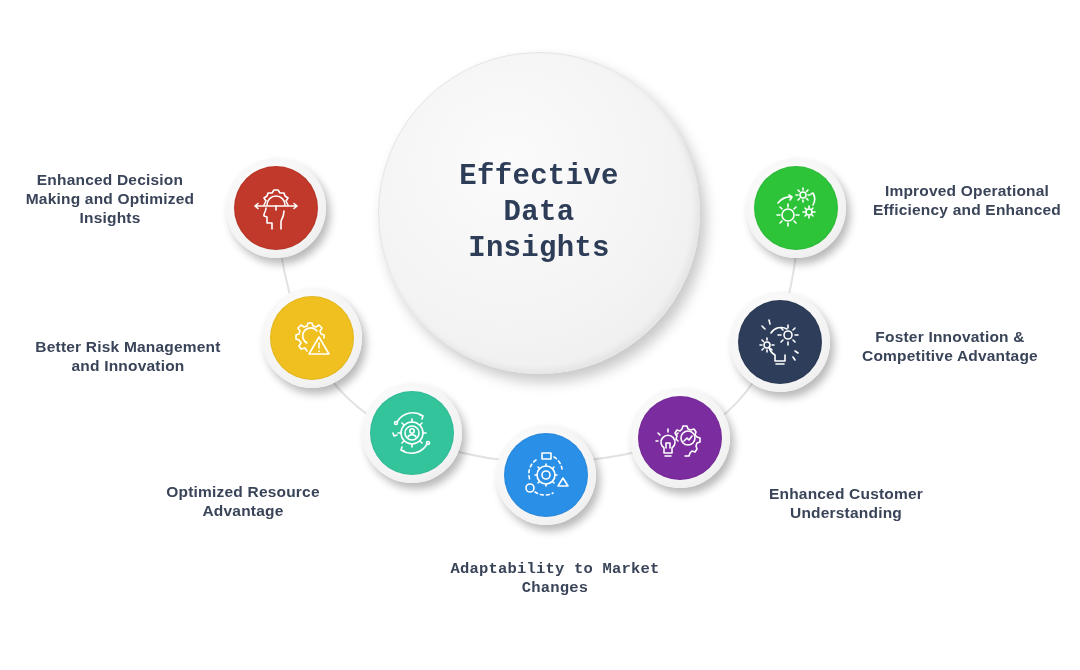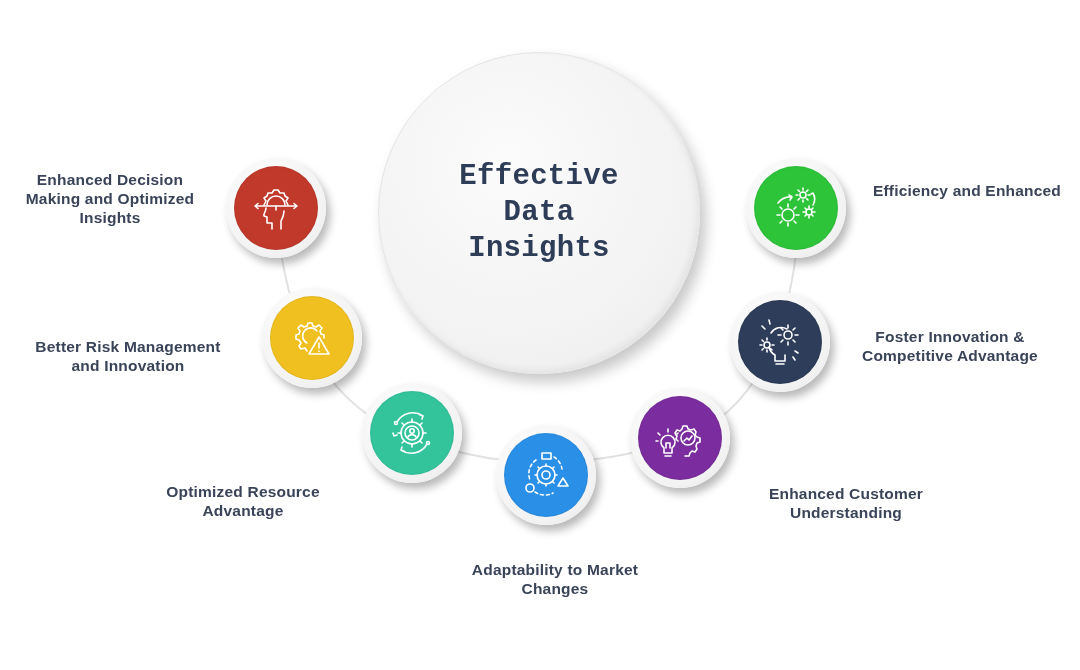--- a/index.html
+++ b/index.html
@@ -111,21 +111,21 @@
       <path d="M35 9 a17 17 0 0 1 8 12" stroke-dasharray="3 3"></path>
       <path d="M16 44 a17 17 0 0 0 18 1" stroke-dasharray="3 3"></path>
       <circle cx="27" cy="27" r="9"></circle>
       <circle cx="27" cy="27" r="4"></circle>
       <path d="M27 16 v2 M27 36 v2 M16 27 h2 M36 27 h2 M19 19 l1.5 1.5 M33.5 33.5 l1.5 1.5 M19 35 l1.5 -1.5 M33.5 20.5 l1.5 -1.5"></path>
       <path d="M39 38 l5 -8 l5 8 z"></path>
       <circle cx="11" cy="40" r="4"></circle>
     </svg>
   </div>
 </div>
-<div class="label" style="left:445px; top:560px; width:220px;">
+<div class="label" style="left:445px; top:560px; width:220px;font-family:Liberation Mono, monospace;">
   <div>Adaptability to Market</div>
   <div>Changes</div>
 </div>
 
 <div class="node" style="left:630px; top:388px;">
   <div class="node-inner" style="background:#7b2c9e;">
     <svg viewBox="0 0 54 54" fill="none" stroke="#fff" stroke-width="1.6" stroke-linecap="round" stroke-linejoin="round">
       <path d="M11 37 a7 7 0 1 1 8 0 v5 h-8 z"></path>
       <path d="M12 45 h6"></path>
       <path d="M13 37 v-5 h4 v5"></path>
@@ -168,14 +168,15 @@
       <circle cx="34" cy="14" r="3"></circle>
       <path d="M34 7 v2 M34 19 v2 M27 14 h2 M39 14 h2 M29 9 l1.5 1.5 M37.5 17.5 l1.5 1.5 M29 19 l1.5 -1.5 M37.5 10.5 l1.5 -1.5"></path>
       <circle cx="40" cy="31" r="3"></circle>
       <path d="M40 25 v2 M40 35 v2 M34 31 h2 M44 31 h2 M36 27 l1.5 1.5 M42.5 33.5 l1.5 1.5 M36 35 l1.5 -1.5 M42.5 28.5 l1.5 -1.5"></path>
       <path d="M9 22 a16 16 0 0 1 14 -6 M23 16 l-3 -2 M23 16 l-2 3"></path>
       <path d="M44 12 a12 12 0 0 1 0 12 M44 12 l-2 1 M44 12 l1 2"></path>
     </svg>
   </div>
 </div>
 <div class="label" style="left:862px; top:181px; width:210px;">
+  <div>Improved Operational</div>
   <div>Efficiency and Enhanced</div>
 </div>
 
 </body></html>

